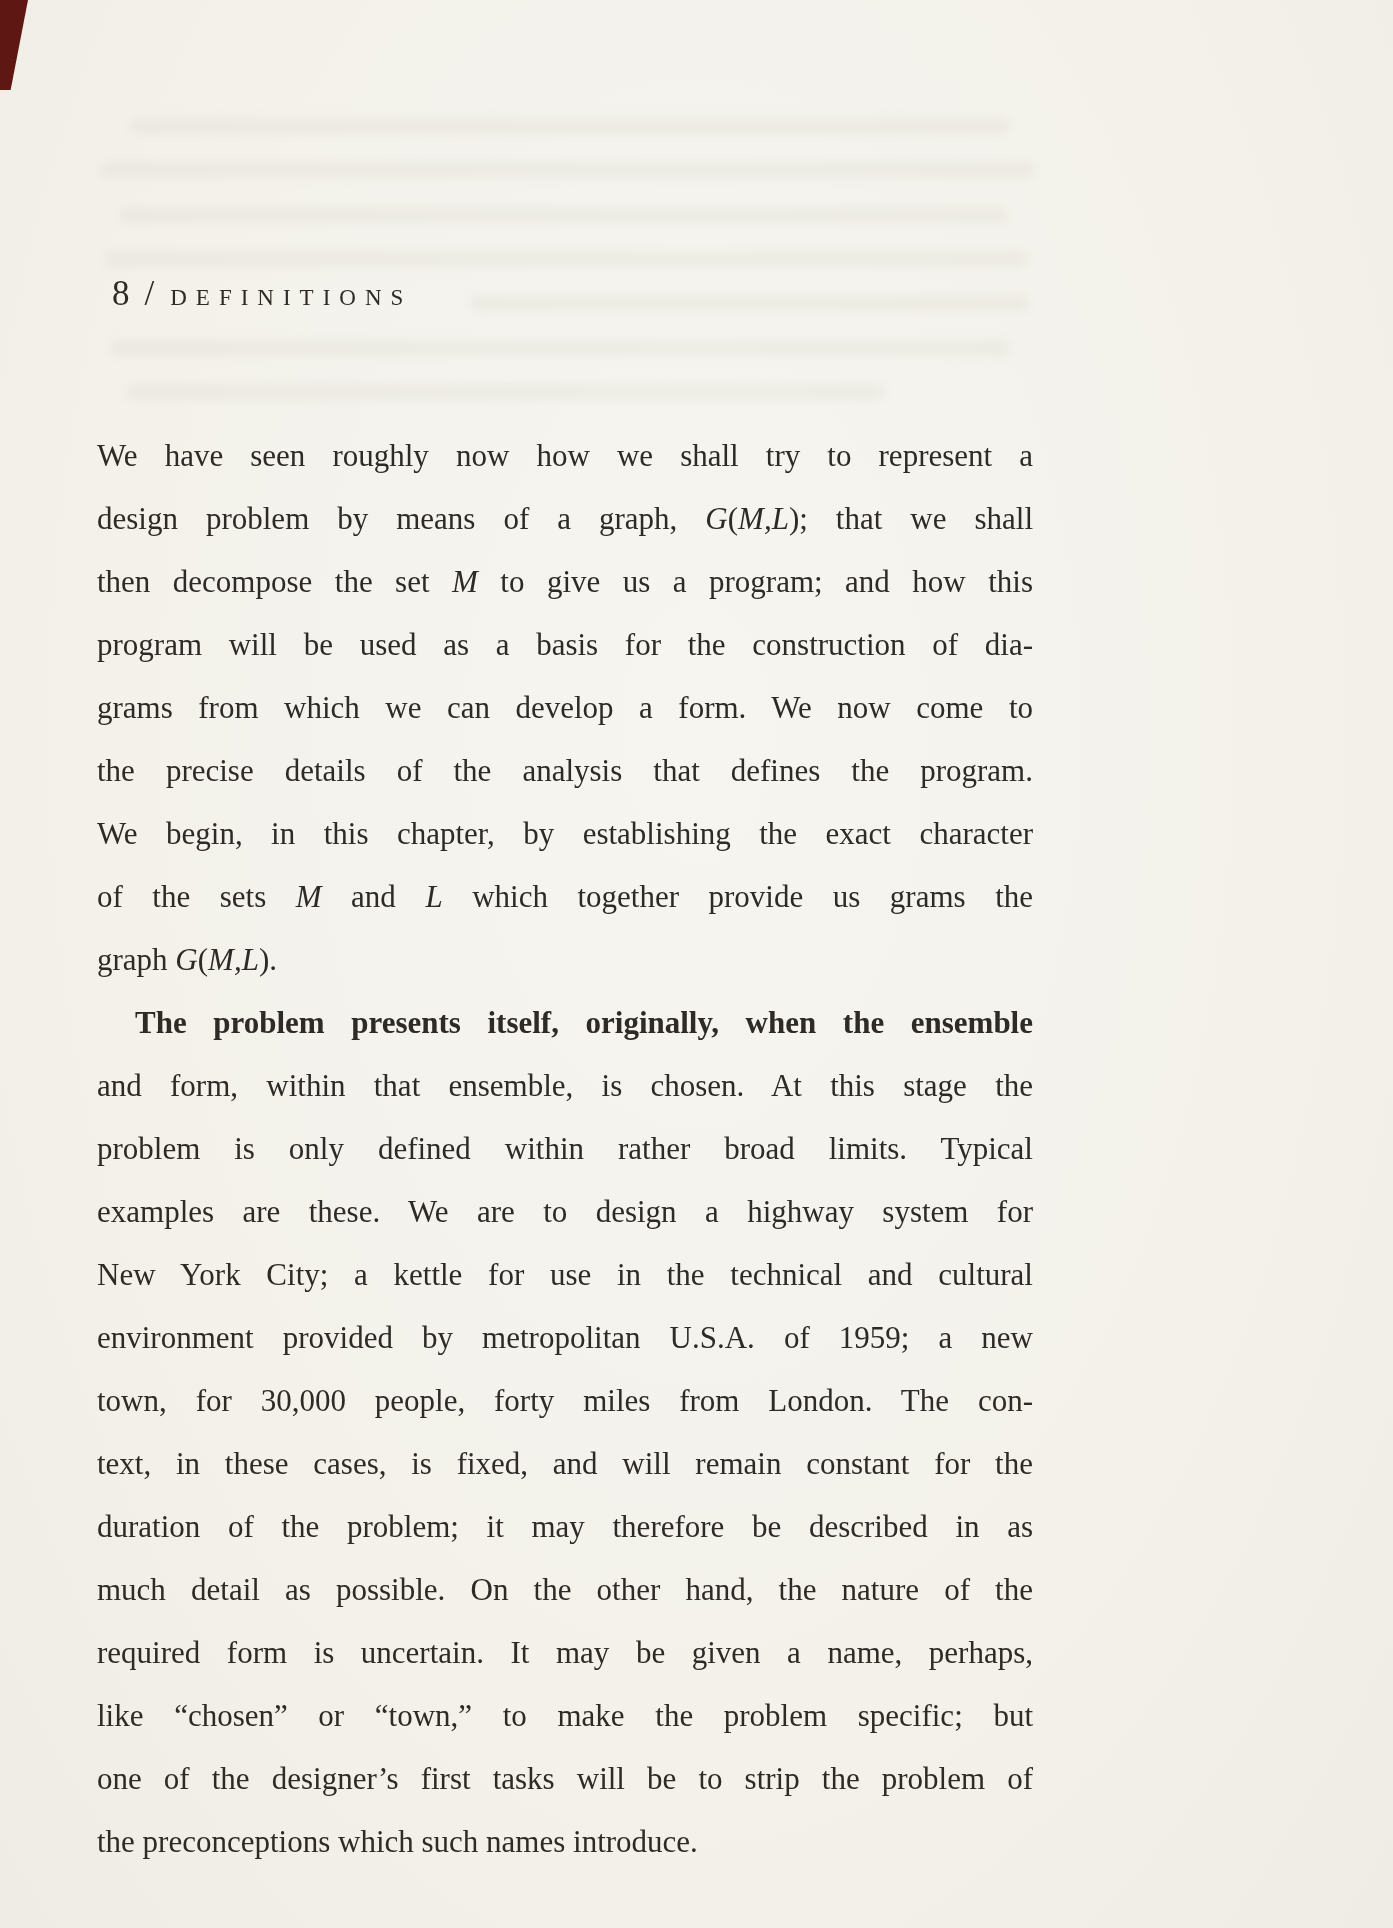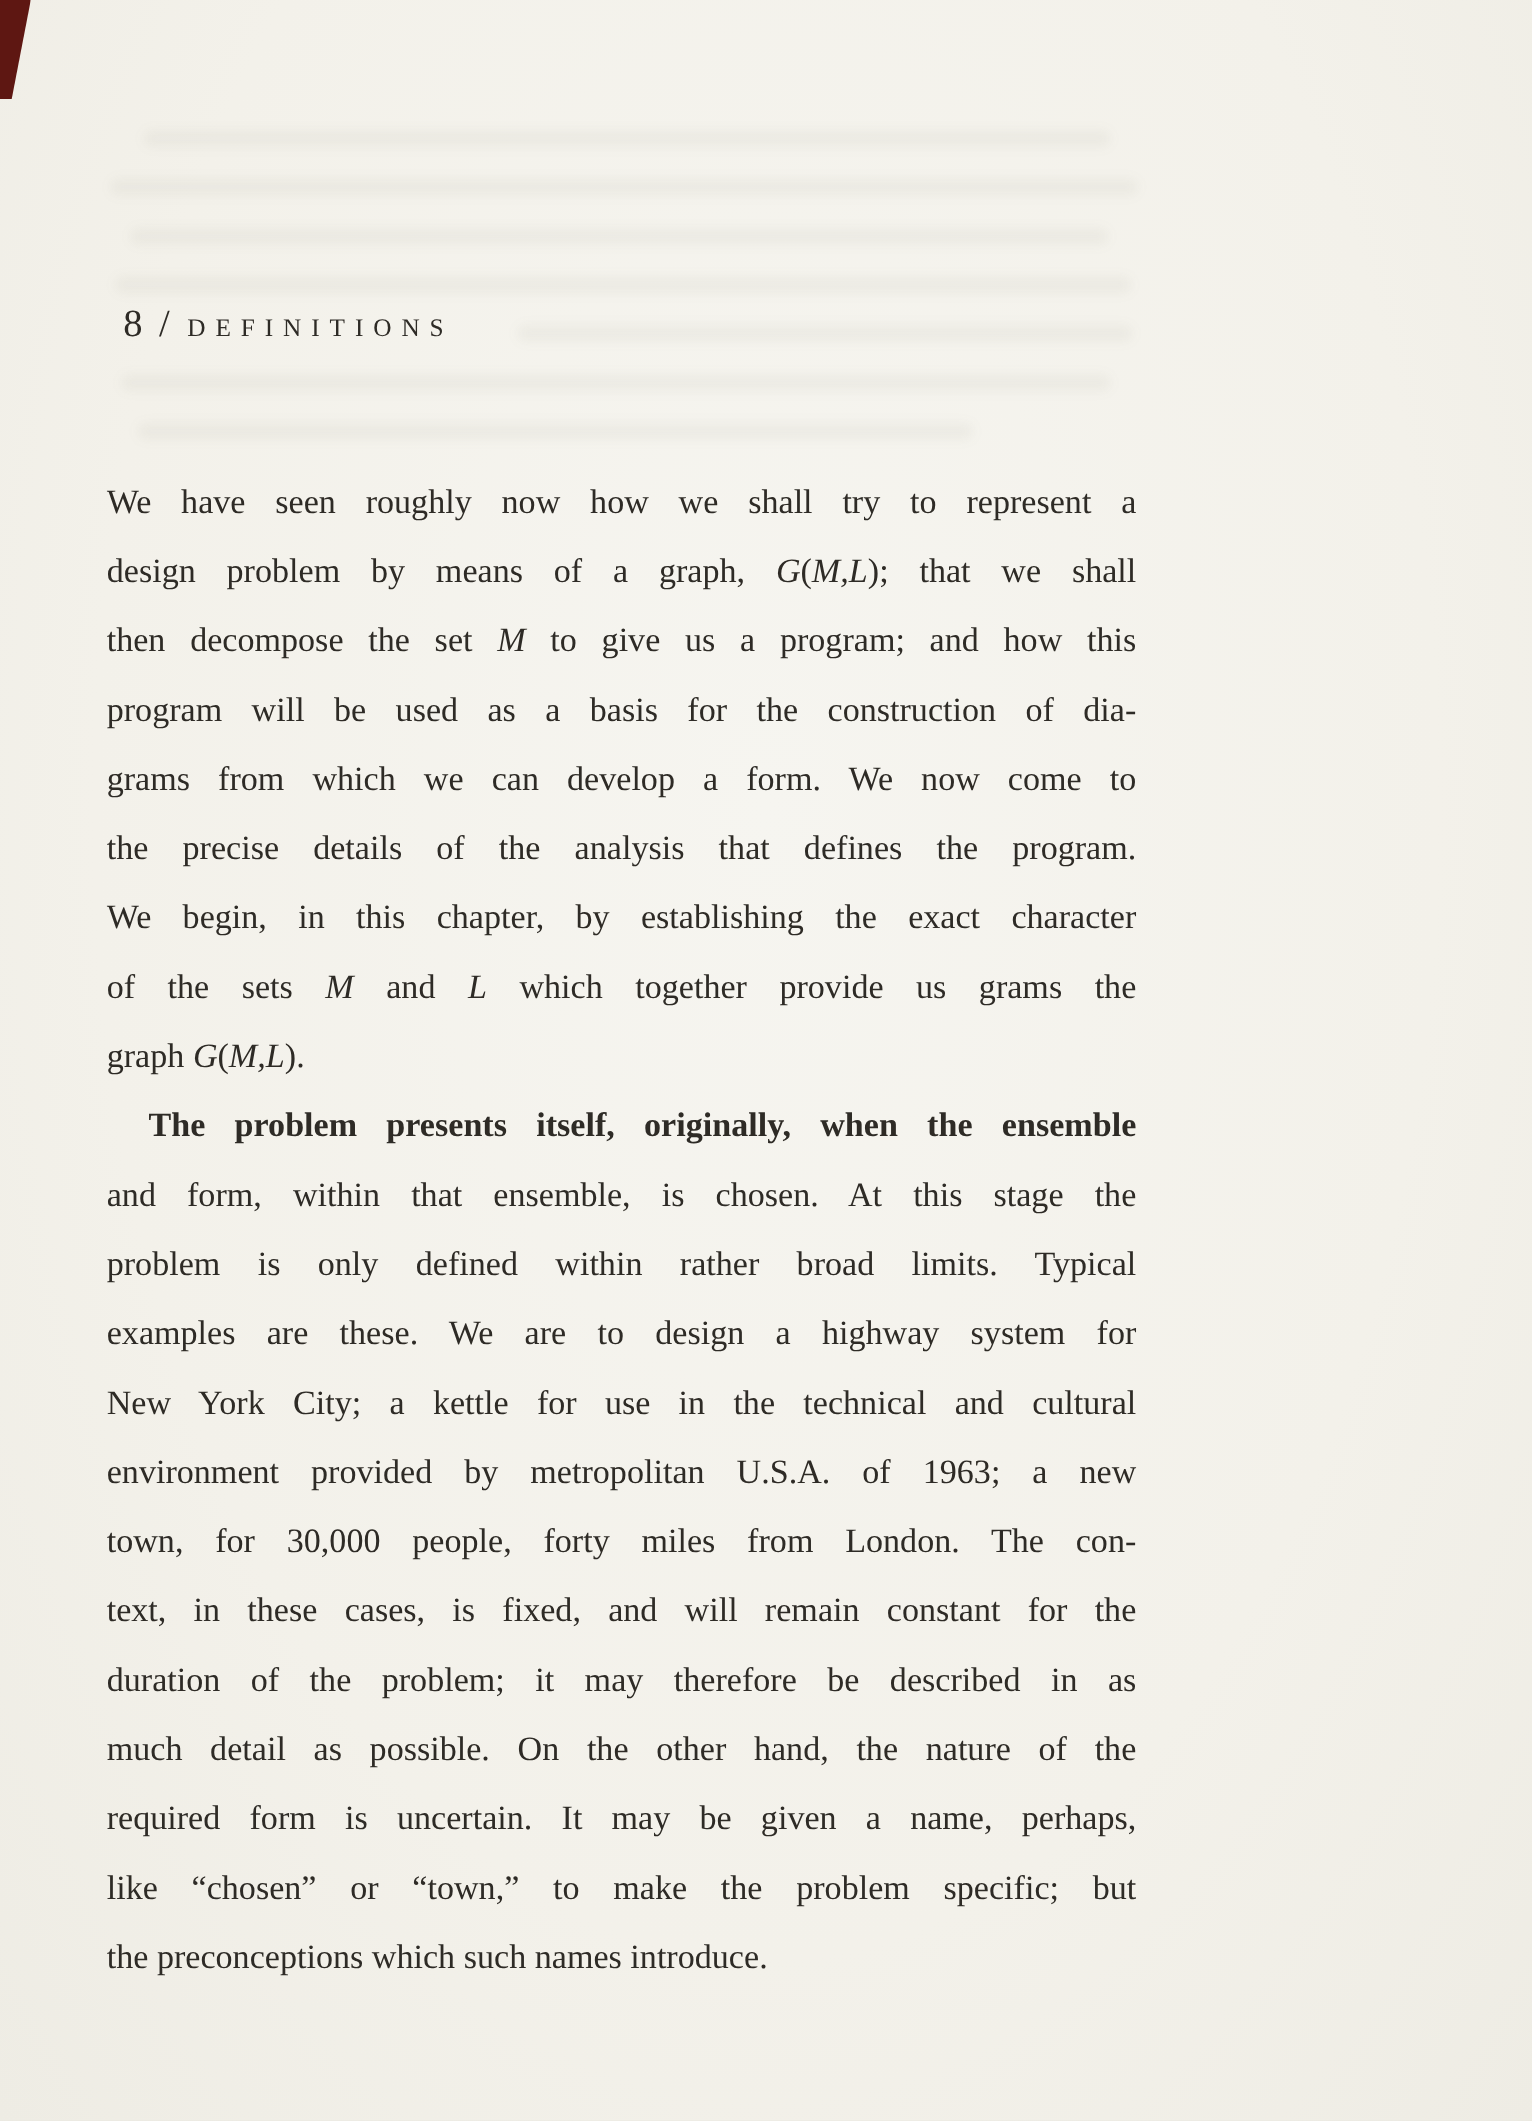--- a/index.html
+++ b/index.html
@@ -91,24 +91,25 @@
         <div class="line"><span>We begin, in this chapter, by establishing the exact character</span></div>
         <div class="line"><span>of the sets </span><span class="it">M</span><span> and </span><span class="it">L</span><span> which together provide us grams the</span></div>
         <div class="line final"><span>graph </span><span class="it">G</span><span>(</span><span class="it">M,L</span><span>).</span></div>
       </div>
       <div class="para">
         <div class="line indent"><span>The problem presents itself, originally, when the ensemble</span></div>
         <div class="line"><span>and form, within that ensemble, is chosen. At this stage the</span></div>
         <div class="line"><span>problem is only defined within rather broad limits. Typical</span></div>
         <div class="line"><span>examples are these. We are to design a highway system for</span></div>
         <div class="line"><span>New York City; a kettle for use in the technical and cultural</span></div>
-        <div class="line"><span>environment provided by metropolitan U.S.A. of 1963; a new</span></div>
+        <div class="line"><span>environment provided by metropolitan U.S.A. of 1959; a new</span></div>
         <div class="line"><span>town, for 30,000 people, forty miles from London. The con-</span></div>
         <div class="line"><span>text, in these cases, is fixed, and will remain constant for the</span></div>
         <div class="line"><span>duration of the problem; it may therefore be described in as</span></div>
         <div class="line"><span>much detail as possible. On the other hand, the nature of the</span></div>
         <div class="line"><span>required form is uncertain. It may be given a name, perhaps,</span></div>
         <div class="line"><span>like “chosen” or “town,” to make the problem specific; but</span></div>
+        <div class="line"><span>one of the designer’s first tasks will be to strip the problem of</span></div>
         <div class="line final"><span>the preconceptions which such names introduce.</span></div>
       </div>
     </div>
 
 </div>
 
 </body></html>

